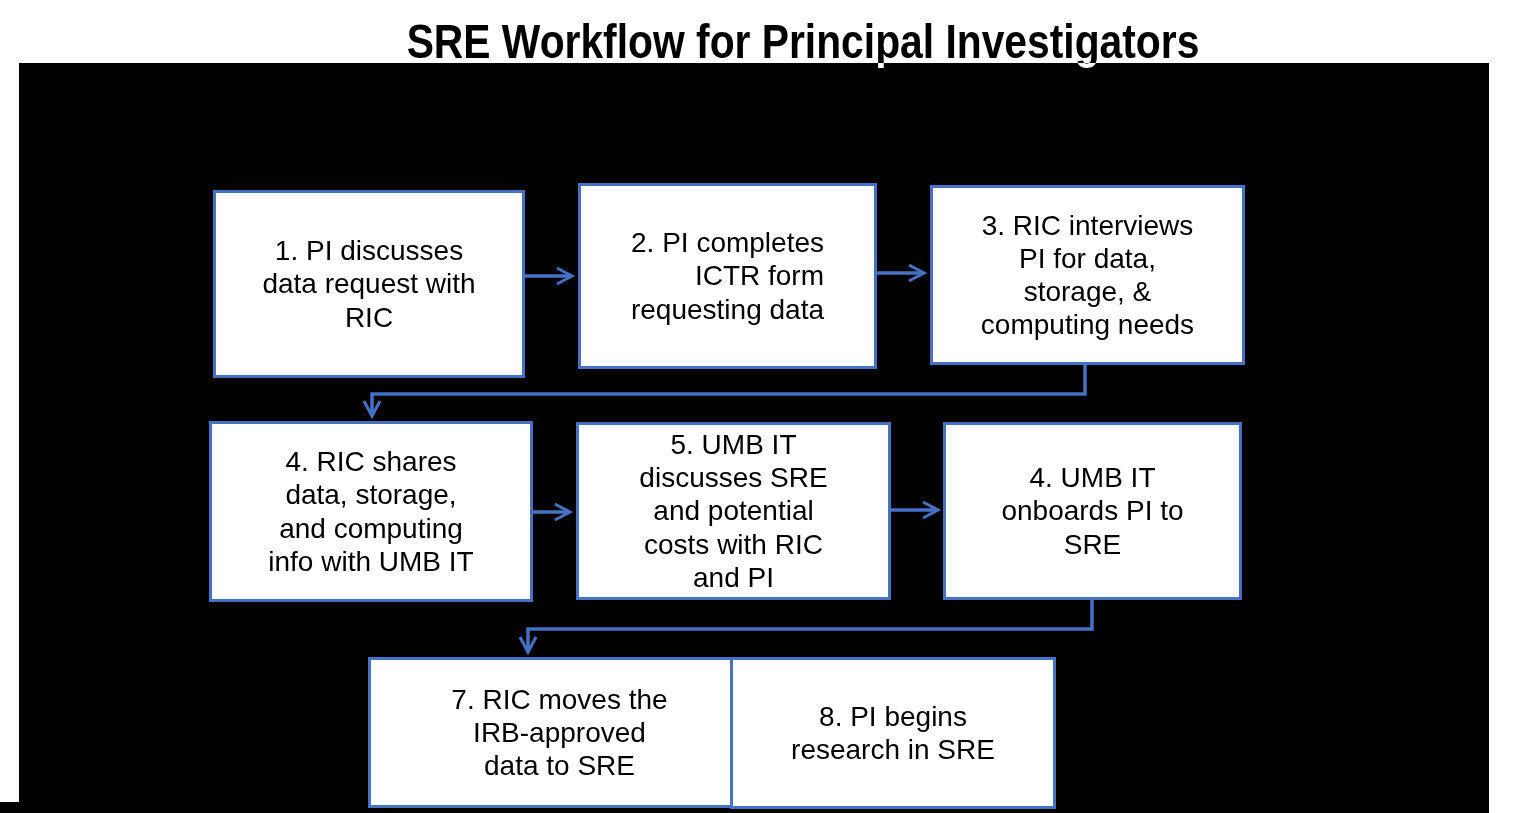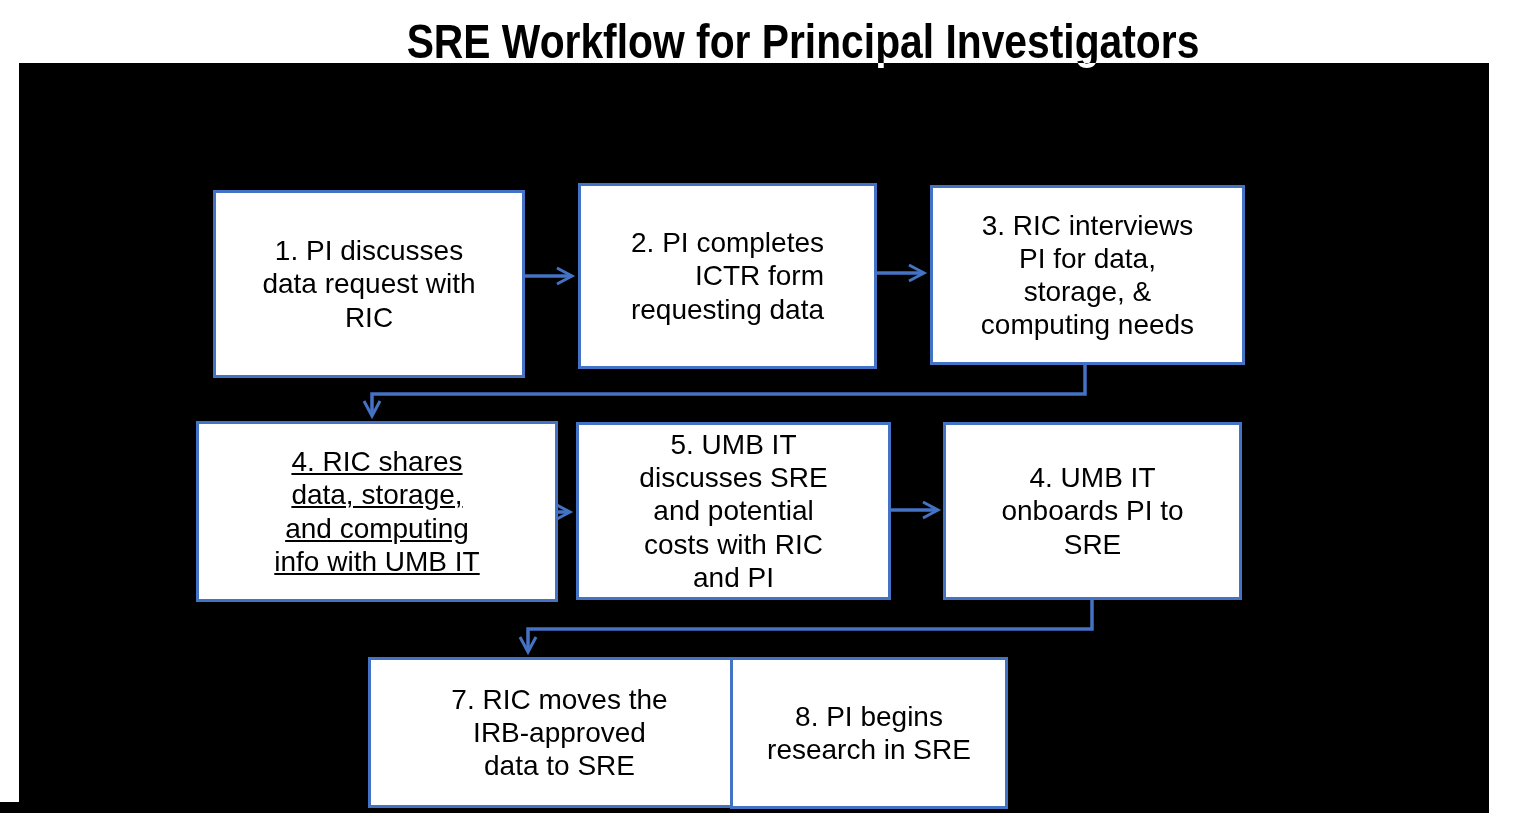--- a/index.html
+++ b/index.html
@@ -61,25 +61,25 @@
   .box-text {
     white-space: pre-line;
     font-size: 28px; line-height: 1.18;
     color: #000000;
     padding: 4px 8px;
   }
 
   .b1 { left: 213px; top: 182px; width: 312px; height: 188px; margin-top: 8px; }
   .b2 { left: 578px; top: 183px; width: 299px; height: 186px; text-align: right; }
   .b3 { left: 930px; top: 185px; width: 315px; height: 180px; align-items: center; }
-  .b4 { left: 196px; top: 421px; width: 362px; height: 181px; text-decoration: underline; }
+  .b4 { left: 209px; top: 421px; width: 324px; height: 181px; }
   .b5 { left: 576px; top: 422px; width: 315px; height: 178px; }
   .b6 { left: 943px; top: 422px; width: 299px; height: 178px; }
   .b7 { left: 368px; top: 657px; width: 383px; height: 151px; }
-  .b8 { left: 730px; top: 657px; width: 278px; height: 152px; }
+  .b8 { left: 730px; top: 657px; width: 326px; height: 152px; }
 </style>
 </head>
 <body>
 
 <div class="title">SRE Workflow for Principal Investigators</div>
 
 <div class="panel"></div>
 <div class="panel-notch"></div>
 
 <div class="title ghost" aria-hidden="true">SRE Workflow for Principal Investigators</div>

